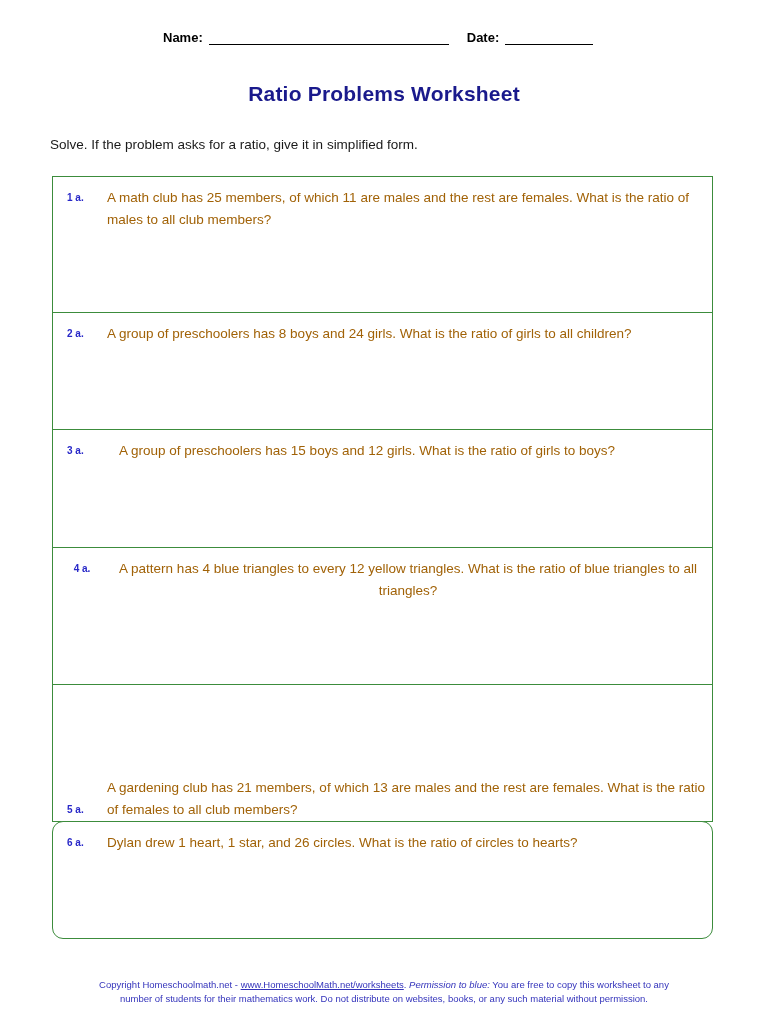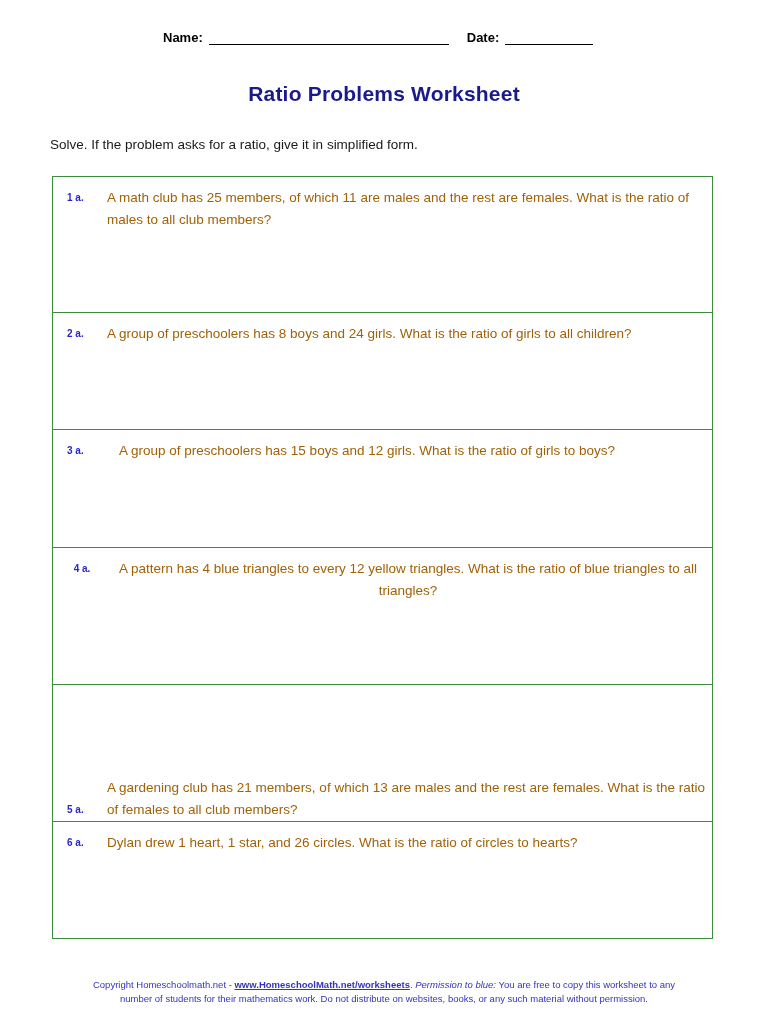--- a/index.html
+++ b/index.html
@@ -100,21 +100,21 @@
     top: 978px;
     left: 0;
     width: 768px;
     text-align: center;
     font-size: 9.5px;
     line-height: 14px;
     color: #3434bb;
   }
   .footer-link {
     color: #3434bb;
-    font-weight: bold;
+    font-weight: normal;
     text-decoration: underline;
     cursor: pointer;
   }
   .italic { font-style: italic; }
 </style>
 </head>
 <body>
 
 <div class="page">
 
@@ -149,21 +149,21 @@
     <div class="problem-box" style="height:138px;text-align:center;">
       <span class="problem-number">4 a.</span>
       <span class="problem-text">A pattern has 4 blue triangles to every 12 yellow triangles. What is the ratio of blue triangles to all triangles?</span>
     </div>
 
     <div class="problem-box" style="height:138px;align-items:flex-end;">
       <span class="problem-number">5 a.</span>
       <span class="problem-text">A gardening club has 21 members, of which 13 are males and the rest are females. What is the ratio of females to all club members?</span>
     </div>
 
-    <div class="problem-box" style="height:118px;">
+    <div class="problem-box" style="height:118px;border-radius:11px;">
       <span class="problem-number">6 a.</span>
       <span class="problem-text">Dylan drew 1 heart, 1 star, and 26 circles. What is the ratio of circles to hearts?</span>
     </div>
 
   </div>
 
   <div class="footer">
     <div><span>Copyright Homeschoolmath.net - </span><a class="footer-link">www.HomeschoolMath.net/worksheets</a><span>.  </span><span class="italic">Permission to blue:</span><span> You are free to copy this worksheet to any</span></div>
     <div>number of students for their mathematics work. Do not distribute on websites, books, or any such material without permission.</div>
   </div>

